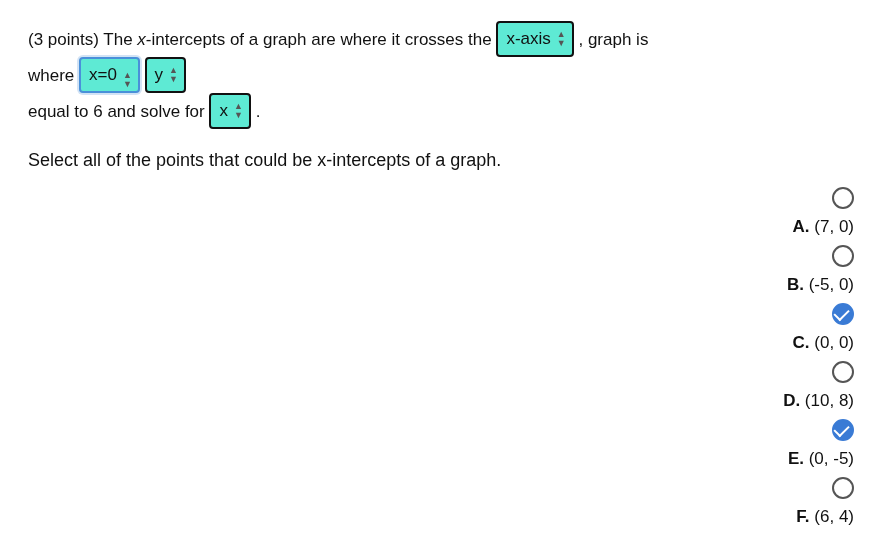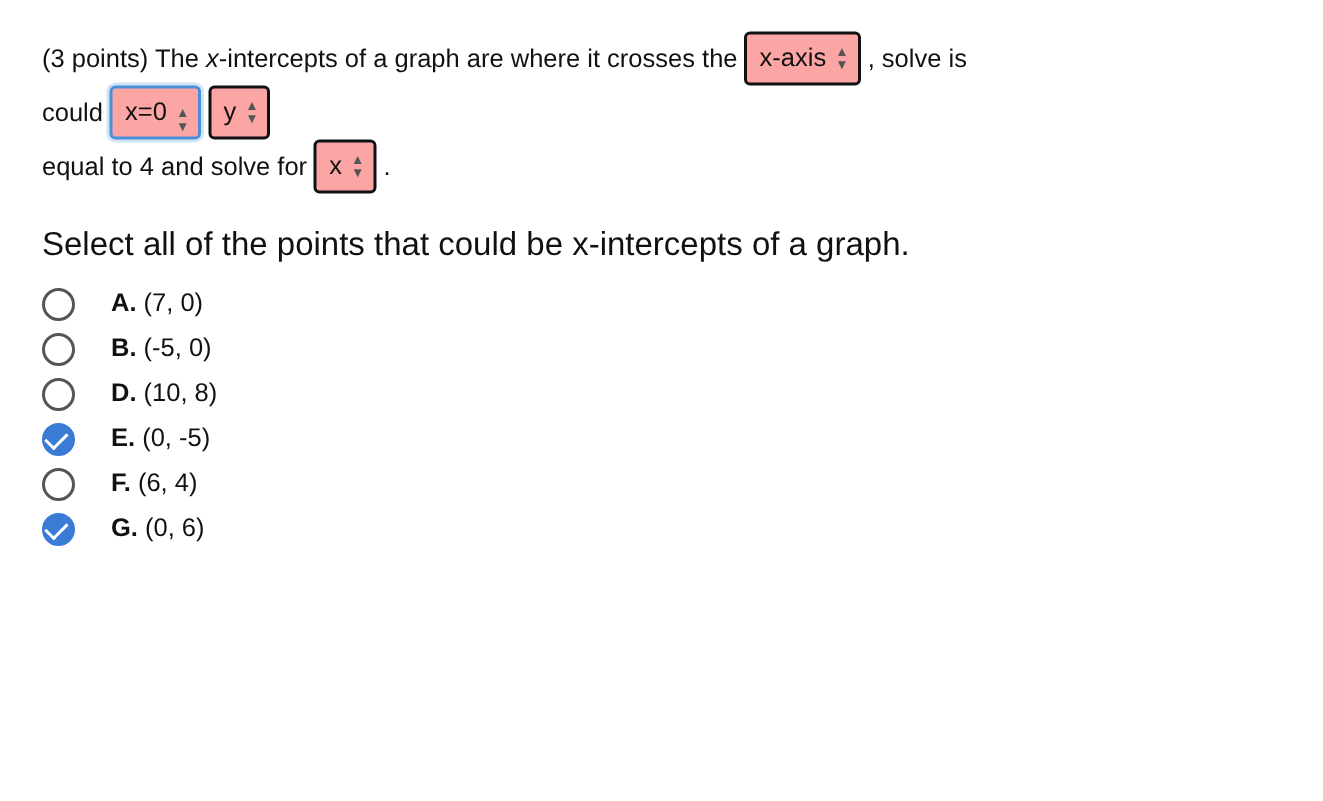--- a/index.html
+++ b/index.html
@@ -17,21 +17,21 @@
       line-height: 1.65;
       margin-bottom: 18px;
     }
 
     .inline-dropdown {
       display: inline-flex;
       align-items: center;
       border: 2px solid #111;
       border-radius: 4px;
       padding: 2px 6px 2px 8px;
-      background: #fca5a5;
+      background: #5eead4;
       font-size: 17px;
       cursor: pointer;
       vertical-align: middle;
       gap: 4px;
       position: relative;
       top: -1px;
     }
 
     .inline-dropdown.highlighted {
       border: 2.5px solid #4a90d9;
@@ -45,35 +45,36 @@
       align-items: center;
       font-size: 9px;
       color: #555;
       line-height: 1;
       margin-left: 2px;
     }
 
     .select-instruction {
       margin-top: 20px;
       margin-bottom: 16px;
-      font-size: 22px;
+      font-size: 18px;
     }
 
     .options-list {
       list-style: none;
       display: flex;
       flex-direction: column;
       gap: 8px;
     }
 
     .option-item {
       display: flex;
-      align-items: flex-start;
-      gap: 24px;
+      align-items: flex-end;
+      gap: 8px;
       font-size: 17px;
+      flex-direction: column;
     }
 
     .checkbox-wrap {
       width: 22px;
       height: 22px;
       border: 2px solid #555;
       border-radius: 50%;
       display: flex;
       align-items: center;
       justify-content: center;
@@ -110,43 +111,43 @@
 <div class="question-text">
   <span>(3 points)</span>
   <span> The <em>x</em>-intercepts of a graph are where it crosses the </span>
   <span class="inline-dropdown">
     <span>x-axis</span>
     <span class="dropdown-arrows">
       <span>▲</span>
       <span>▼</span>
     </span>
   </span>
-  <span>, solve is</span>
+  <span>, graph is</span>
 
   <br>
 
-  <span>could </span>
+  <span>where </span>
   <span class="inline-dropdown highlighted">
     <span>x=0</span>
     <span class="dropdown-arrows">
       <span>▲</span>
       <span>▼</span>
     </span>
   </span>
   <span class="inline-dropdown">
     <span>y</span>
     <span class="dropdown-arrows">
       <span>▲</span>
       <span>▼</span>
     </span>
   </span>
 
   <br>
 
-  <span>equal to 4 and solve for </span>
+  <span>equal to 6 and solve for </span>
   <span class="inline-dropdown">
     <span>x</span>
     <span class="dropdown-arrows">
       <span>▲</span>
       <span>▼</span>
     </span>
   </span>
   <span>.</span>
 </div>
 
@@ -155,20 +156,24 @@
 <ul class="options-list">
 <li class="option-item">
       <div class="checkbox-wrap"></div>
       <span class="option-label"><strong>A.</strong> (7, 0)</span>
     </li>
     <li class="option-item">
       <div class="checkbox-wrap"></div>
       <span class="option-label"><strong>B.</strong> (-5, 0)</span>
     </li>
     <li class="option-item">
+      <div class="checkbox-wrap checked"></div>
+      <span class="option-label"><strong>C.</strong> (0, 0)</span>
+    </li>
+    <li class="option-item">
       <div class="checkbox-wrap"></div>
       <span class="option-label"><strong>D.</strong> (10, 8)</span>
     </li>
     <li class="option-item">
       <div class="checkbox-wrap checked"></div>
       <span class="option-label"><strong>E.</strong> (0, -5)</span>
     </li>
     <li class="option-item">
       <div class="checkbox-wrap"></div>
       <span class="option-label"><strong>F.</strong> (6, 4)</span>

